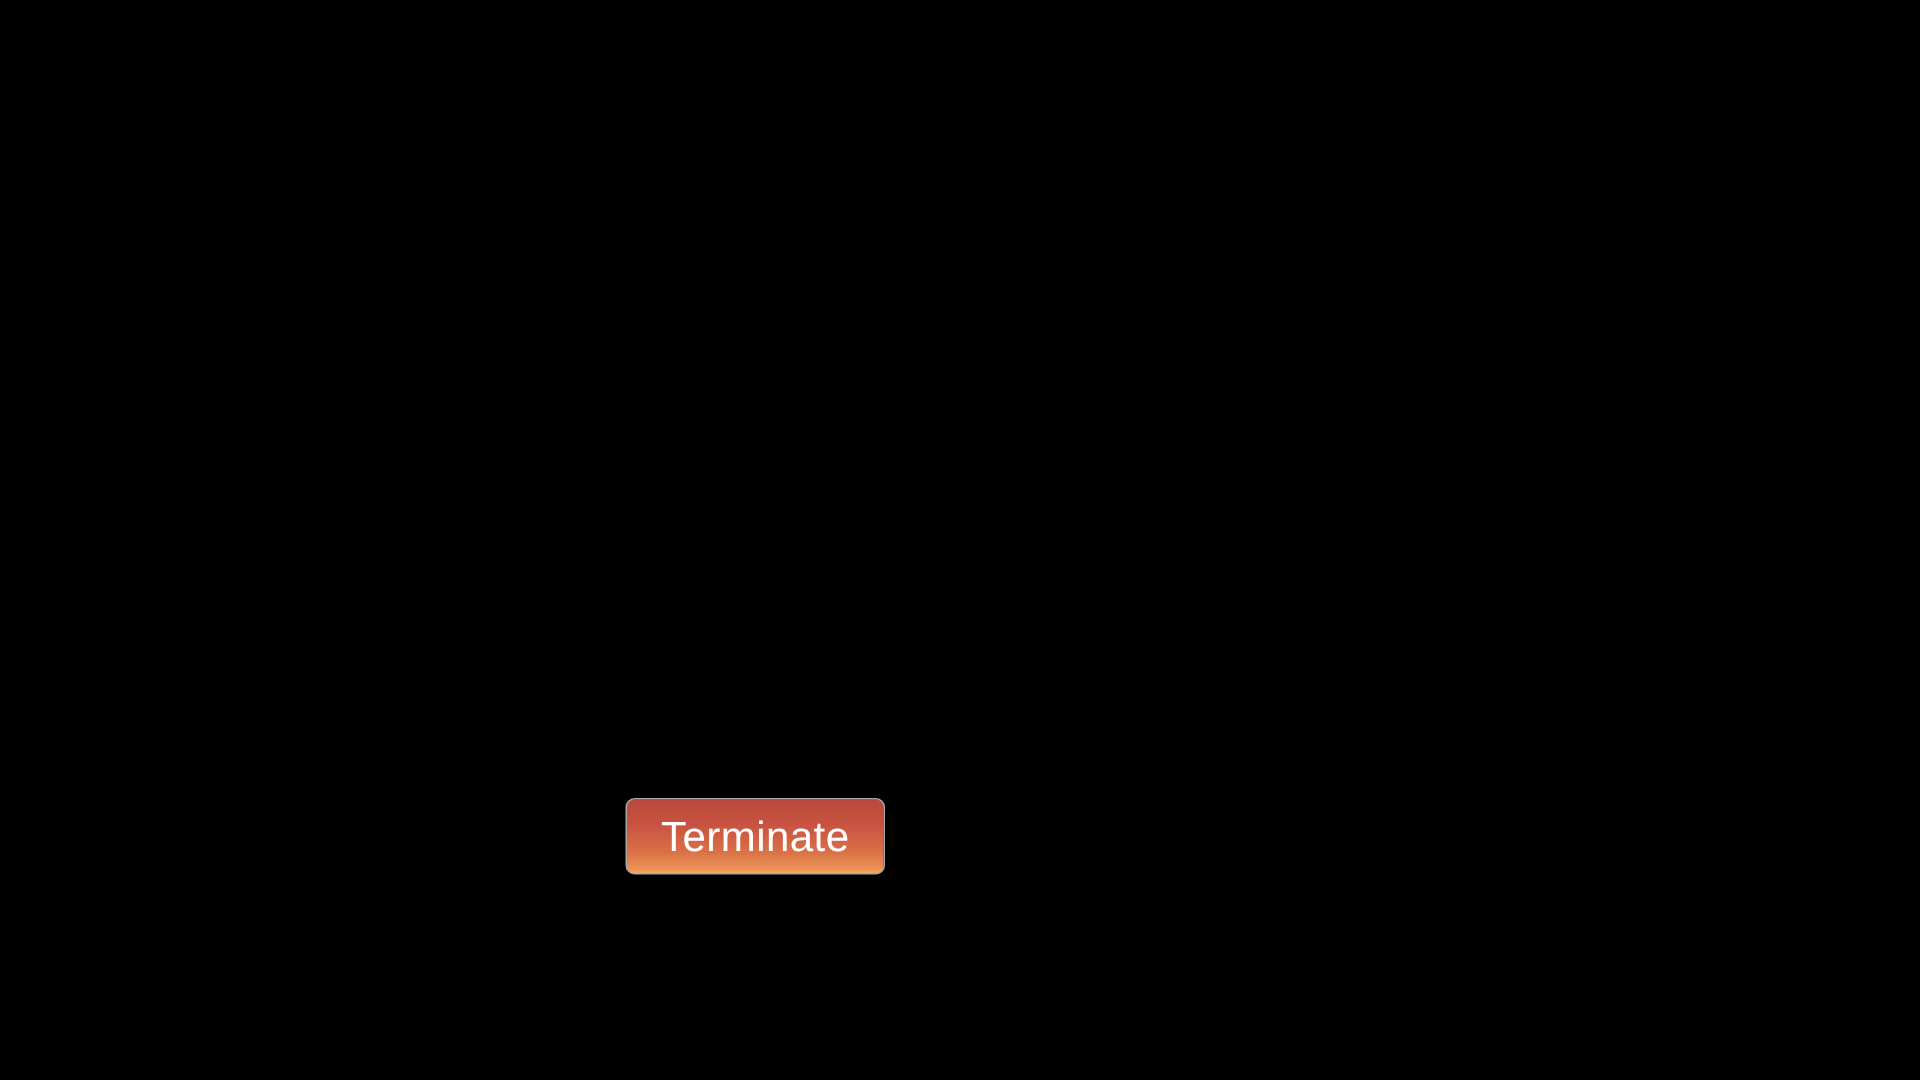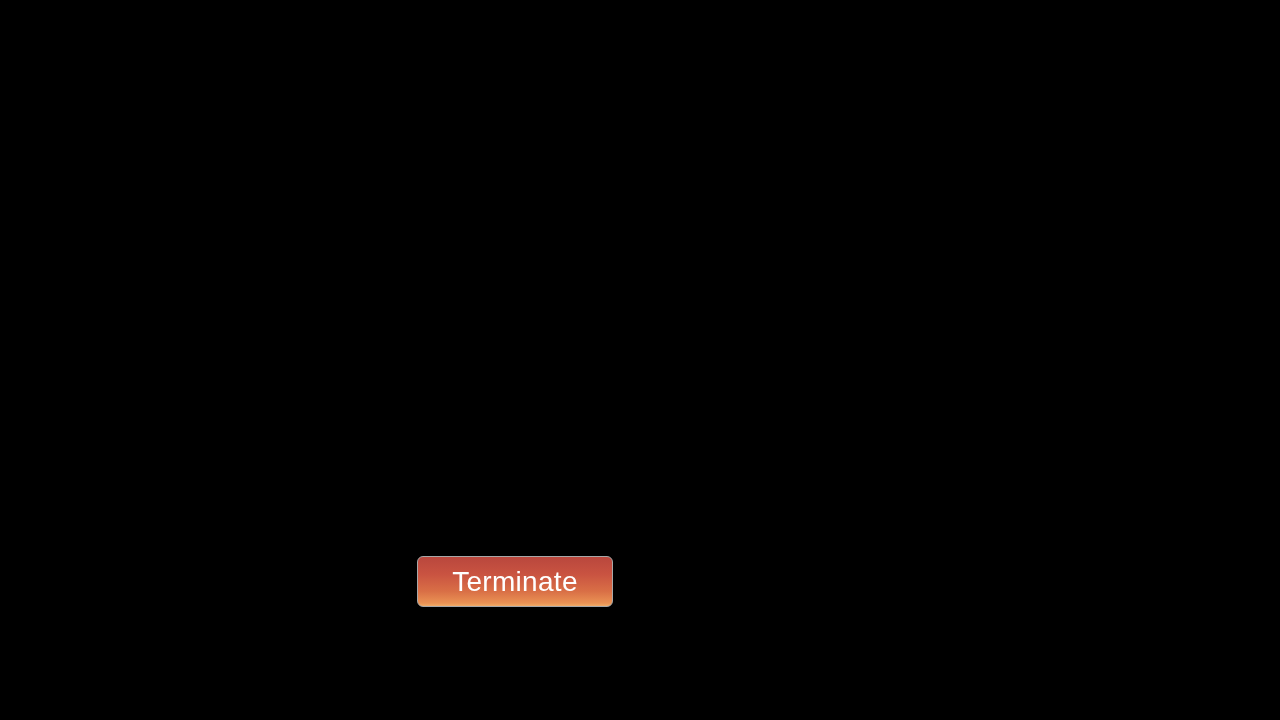--- a/index.html
+++ b/index.html
@@ -24,22 +24,22 @@
     font-family: "Liberation Sans", sans-serif;
   }
   .screen {
     position: absolute;
     inset: 0;
     background: var(--page-bg);
   }
   .terminate-btn {
     position: absolute;
     left: 417px;
-    top: 556px;
-    width: 196px;
+    top: 532px;
+    width: 173px;
     height: 51px;
     border: 1px solid var(--btn-border);
     border-radius: 6px;
     background: linear-gradient(
       180deg,
       var(--btn-grad-top) 0%,
       var(--btn-grad-mid1) 35%,
       var(--btn-grad-mid2) 70%,
       var(--btn-grad-bottom) 94%,
       var(--btn-grad-edge) 100%

